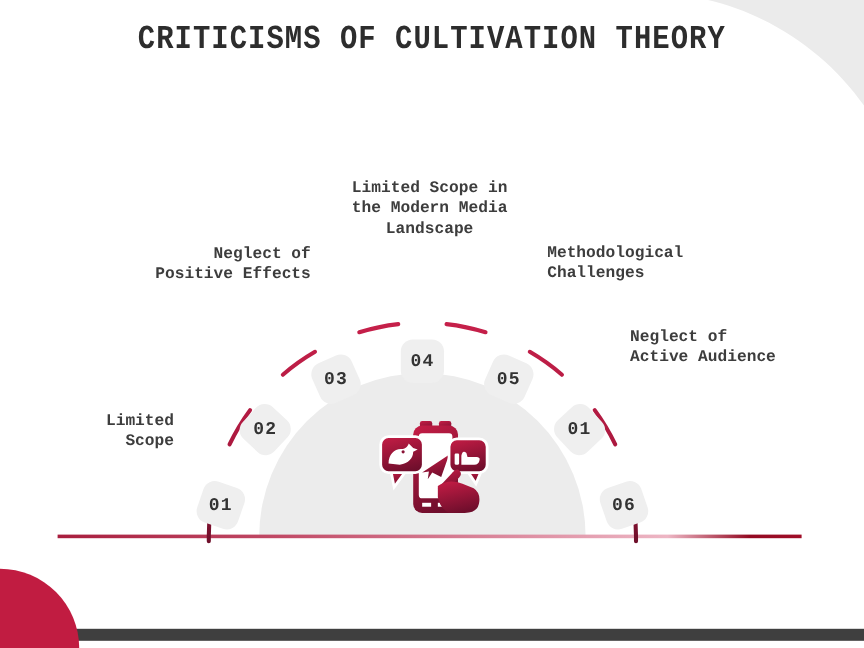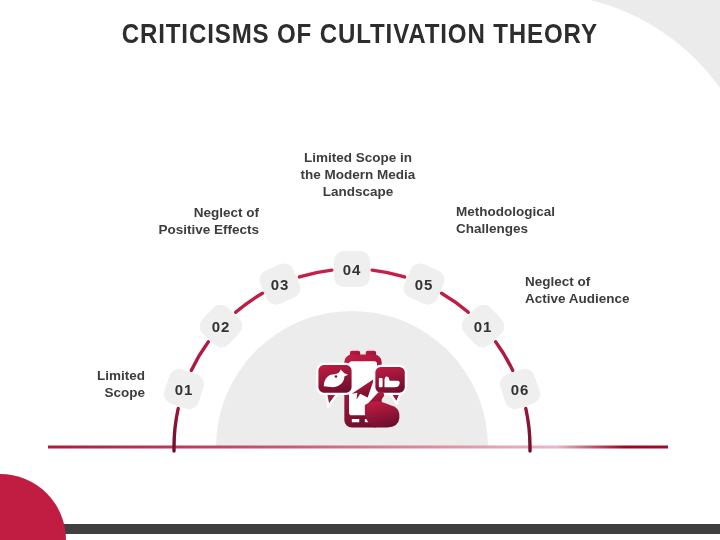--- a/index.html
+++ b/index.html
@@ -1,39 +1,39 @@
 <!DOCTYPE html>
 <html><head>
 <meta charset="utf-8">
 <style>
   html,body{margin:0;padding:0;background:#fff;}
   .slide{
     position:relative;width:720px;height:540px;overflow:hidden;background:#ffffff;
-    font-family:Liberation Sans, sans-serif;
+    font-family:Liberation Mono, monospace;
   }
   
   .corner-blob{position:absolute;top:0;right:0;width:130px;height:100px;}
   .corner-quarter{
     position:absolute;left:0;bottom:0;width:66px;height:66px;
     background:#c11c41;border-radius:0 100% 0 0;z-index:6;
   }
   .bottom-bar{
     position:absolute;left:46px;top:524px;width:674px;height:10px;
     background:#3f3f3f;z-index:5;
   }
   
   .title{
     position:absolute;top:18px;left:0;width:720px;margin:0;
     text-align:center;color:#2d2d2d;font-size:28px;font-weight:bold;z-index:2;
   }
   .title-text{display:inline-block;transform:scaleX(0.86);letter-spacing:1px;white-space:nowrap;}
   
   .diagram-svg{position:absolute;left:0;top:0;width:720px;height:540px;z-index:1;}
   .center-icon{position:absolute;left:315px;top:349px;width:96px;height:84px;z-index:3;}
-  .badge{position:absolute;width:36px;height:36px;z-index:4;}
+  .badge{position:absolute;width:36px;height:36px;z-index:4;margin-top:32px;}
   .badge .bg{position:absolute;left:0;top:0;width:36px;height:36px;background:#efefef;border-radius:10px;}
   .badge .num{
     position:absolute;left:0;top:0;width:36px;height:36px;display:flex;align-items:center;justify-content:center;
     font-size:15px;font-weight:bold;color:#333333;letter-spacing:1px;
   }
   .dlabel{
     position:absolute;font-size:13.5px;font-weight:bold;color:#3d3d3d;
     line-height:17px;white-space:pre-line;z-index:4;
   }
   .align-r{text-align:right;}
@@ -135,21 +135,21 @@
   </div>
   <div class="badge" style="left:465px;top:308px">
     <span class="bg" style="transform:rotate(47deg)"></span>
     <span class="num">01</span>
   </div>
   <div class="badge" style="left:502px;top:371px">
     <span class="bg" style="transform:rotate(71deg)"></span>
     <span class="num">06</span>
   </div>
 
-  <div class="dlabel align-r" style="right:575px;top:367px">Limited
+  <div class="dlabel align-r" style="right:575px;top:343px">Limited
 Scope</div>
   <div class="dlabel align-r" style="right:461px;top:204px">Neglect of
 Positive Effects</div>
   <div class="dlabel align-l" style="left:456px;top:203px">Methodological
 Challenges</div>
   <div class="dlabel align-c" style="left:268px;top:149px;width:180px">Limited Scope in
 the Modern Media
 Landscape</div>
   <div class="dlabel align-l" style="left:525px;top:273px">Neglect of
 Active Audience</div>

